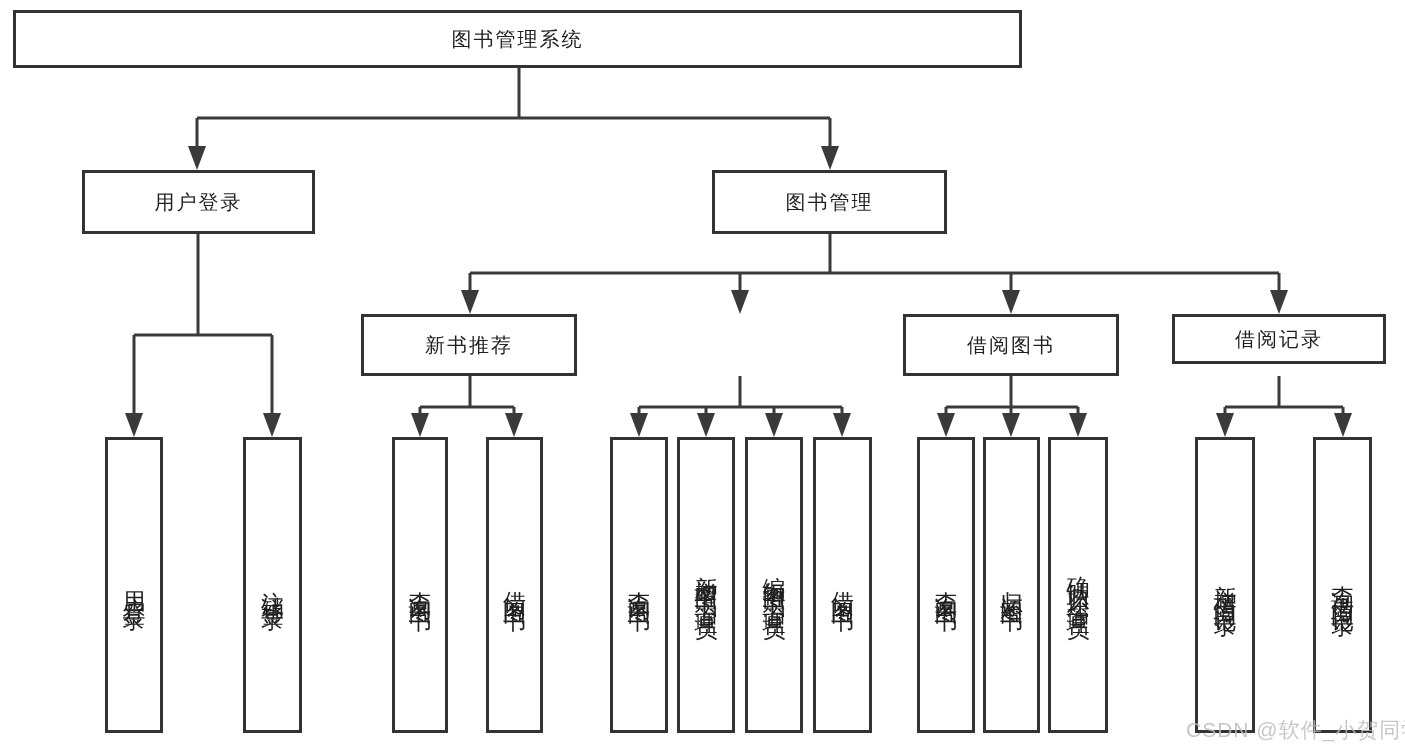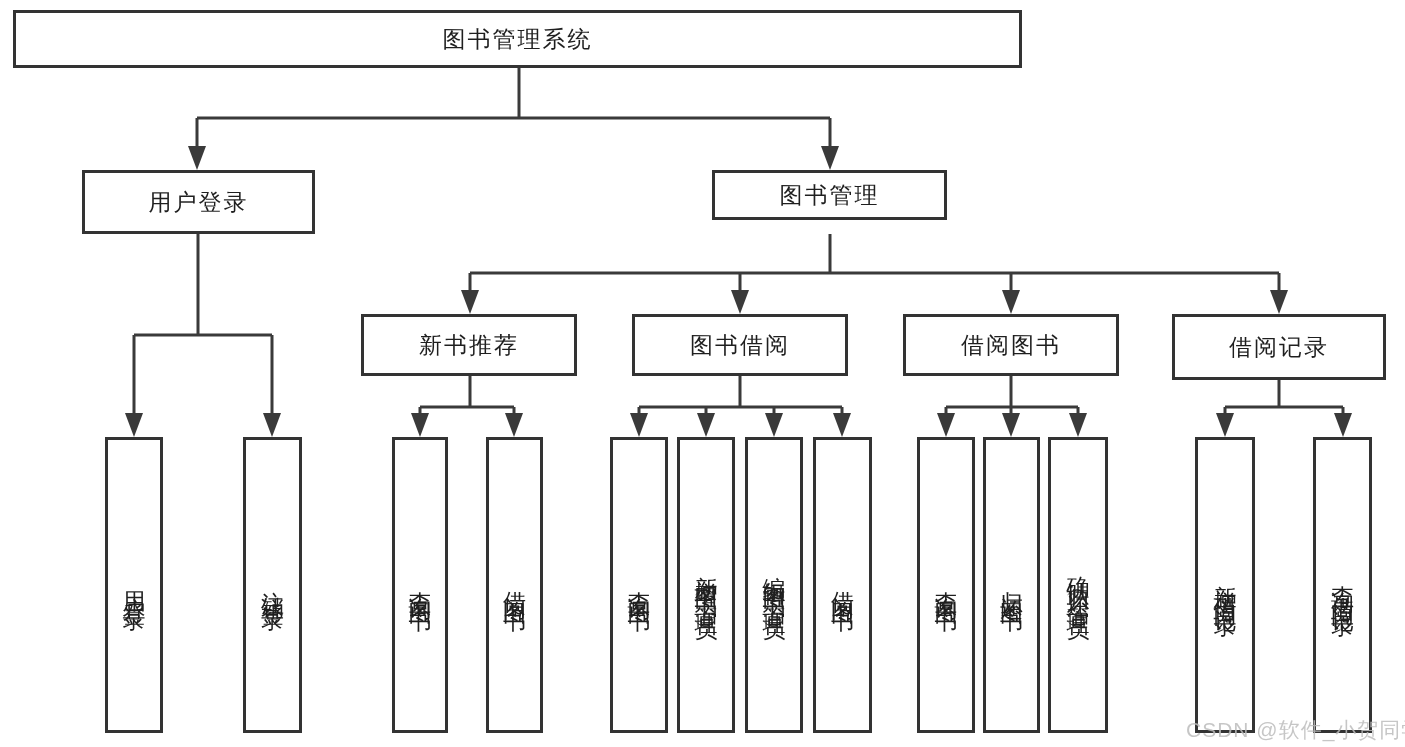--- a/index.html
+++ b/index.html
@@ -22,21 +22,21 @@
   .wires path{stroke:var(--line);stroke-width:3;fill:none;}
   .wires polygon{fill:var(--line);stroke:none;}
   .box{
     position:absolute;
     box-sizing:border-box;
     background:var(--bg);
     border:3px solid var(--border);
     display:flex;align-items:center;justify-content:center;
     z-index:2;
   }
-  .hlabel{font-size:23px;letter-spacing:2px;white-space:nowrap;}
+  .hlabel{font-size:20px;letter-spacing:2px;white-space:nowrap;}
   .leaf{top:437px;height:296px;}
   .vtext{
     display:block;
     writing-mode:vertical-rl;
     text-orientation:mixed;
     font-size:23px;
     letter-spacing:6px;
     line-height:1;
     white-space:nowrap;
   }
@@ -92,34 +92,31 @@
     <polygon points="1334,413 1352,413 1343,437"></polygon>
   </svg>
 
   <div class="box" style="left:13px;top:10px;width:1009px;height:58px">
     <span class="hlabel">图书管理系统</span>
   </div>
 
   <div class="box" style="left:82px;top:170px;width:233px;height:64px">
     <span class="hlabel">用户登录</span>
   </div>
-  <div class="box" style="left:712px;top:170px;width:235px;height:50px">
+  <div class="box" style="left:712px;top:170px;width:235px;height:64px">
     <span class="hlabel">图书管理</span>
   </div>
 
   <div class="box" style="left:361px;top:314px;width:216px;height:62px">
     <span class="hlabel">新书推荐</span>
   </div>
-  <div class="box" style="left:632px;top:314px;width:216px;height:62px">
-    <span class="hlabel">图书借阅</span>
-  </div>
   <div class="box" style="left:903px;top:314px;width:216px;height:62px">
     <span class="hlabel">借阅图书</span>
   </div>
-  <div class="box" style="left:1172px;top:314px;width:214px;height:66px">
+  <div class="box" style="left:1172px;top:314px;width:214px;height:50px">
     <span class="hlabel">借阅记录</span>
   </div>
 
   <div class="box leaf" style="left:105px;width:58px">
     <span class="vtext">用户登录</span>
   </div>
   <div class="box leaf" style="left:243px;width:59px">
     <span class="vtext">注销登录</span>
   </div>
   <div class="box leaf" style="left:392px;width:56px">

